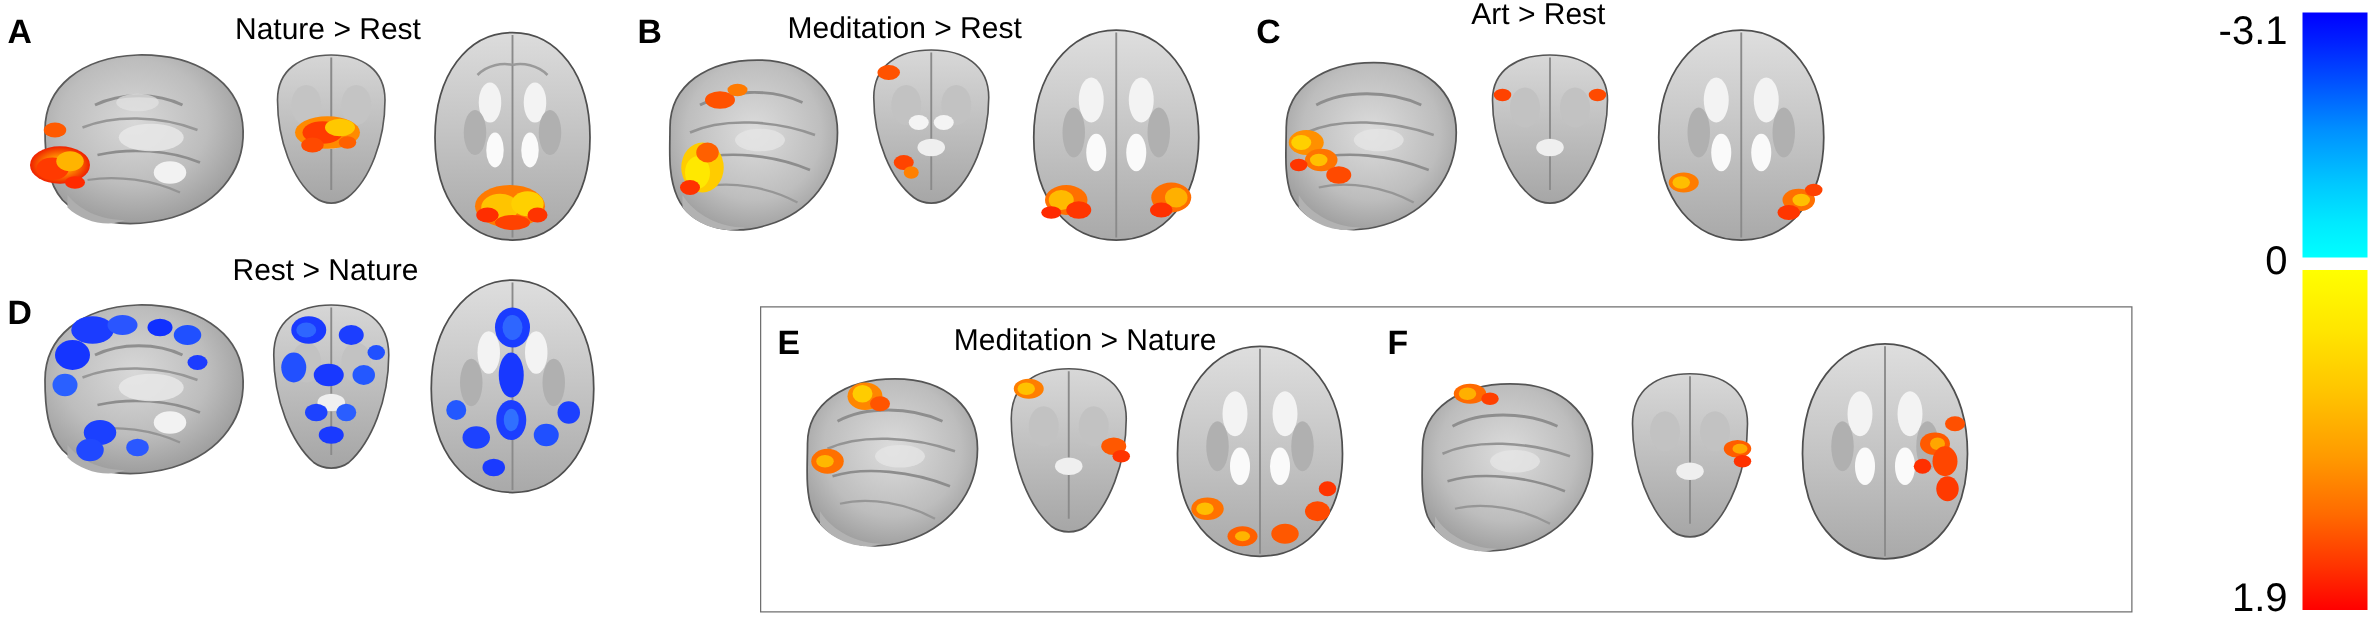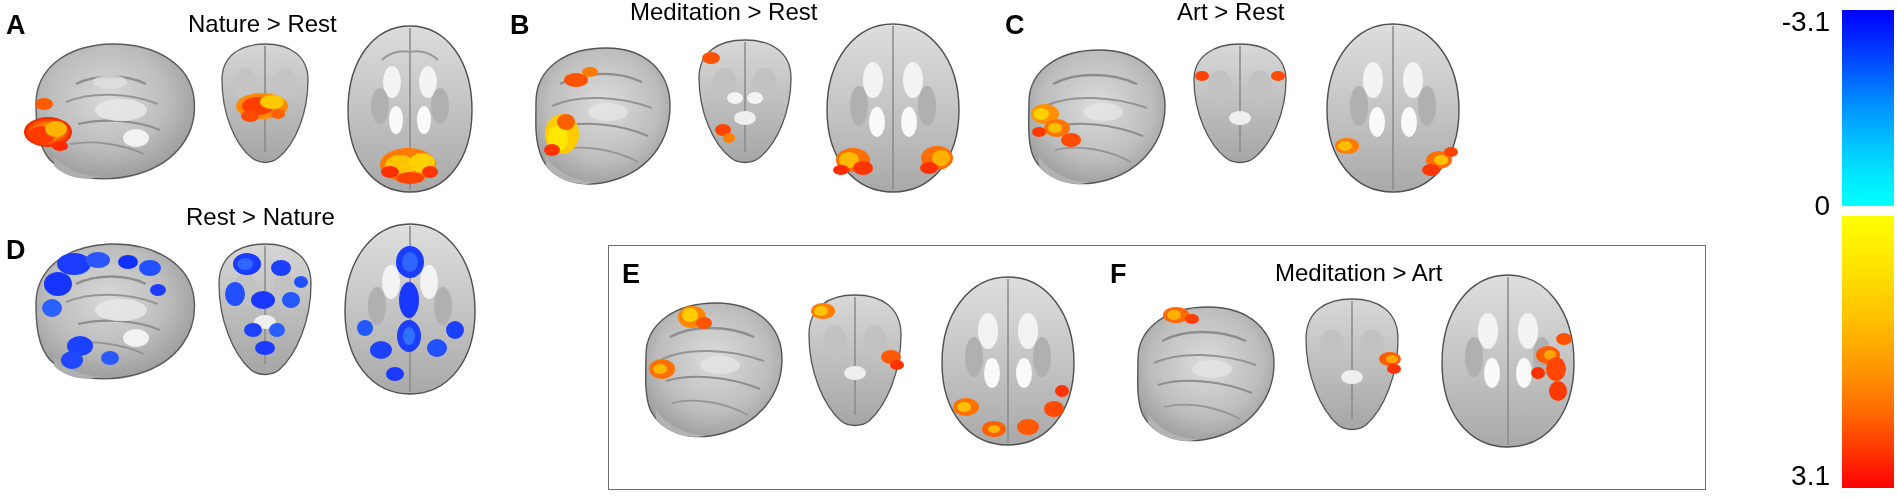--- a/index.html
+++ b/index.html
@@ -46,21 +46,21 @@
     border:0;
   }
   .cbar-neg{
     background:linear-gradient(to bottom,#0000ff 0%,#0020ff 12%,#0050ff 28%,#0090ff 48%,#00c8ff 70%,#00eaff 86%,#00ffff 100%);
   }
   .cbar-pos{
     background:linear-gradient(to bottom,#ffff00 0%,#ffe500 18%,#ffc400 36%,#ff9a00 55%,#ff6a00 72%,#ff3400 87%,#ff0000 100%);
   }
   .cbar-label{
     position:absolute;
-    font-size:28px;
+    font-size:32px;
     line-height:1;
     white-space:nowrap;
     text-align:right;
   }
 </style>
 </head>
 <body>
 
 <div class="fig">
 
@@ -150,21 +150,21 @@
           <ellipse cx="60" cy="152" rx="9" ry="6" fill="#ff2e00"></ellipse>
           <ellipse cx="100" cy="152" rx="8" ry="6" fill="#ff3400"></ellipse>
           <ellipse cx="80" cy="158" rx="14" ry="6" fill="#ff4200"></ellipse>
         </g>
       </svg>
     </div>
   </div>
 
   <div class="panel" style="left:500px;top:0px;width:495px;height:200px;">
     <div class="panel-letter" style="left:10px;top:12px;">B</div>
-    <div class="panel-title" style="left:130px;top:0;">Meditation &gt; Rest</div>
+    <div class="panel-title" style="left:130px;top:11px;">Meditation &gt; Rest</div>
 
     <div class="slice" style="left:20px;top:40px;">
       <svg width="160" height="155" viewBox="0 0 160 155">
         <defs>
           <radialGradient id="gB1" cx="50%" cy="42%" r="62%">
             <stop offset="0%" stop-color="#dcdcdc"></stop>
               <stop offset="65%" stop-color="#bebebe"></stop>
               <stop offset="100%" stop-color="#9c9c9c"></stop>
           </radialGradient>
         </defs>
@@ -411,20 +411,21 @@
           <ellipse cx="70" cy="156" rx="9" ry="7" fill="#1a3aff"></ellipse>
         </g>
       </svg>
     </div>
   </div>
 
   <div class="groupbox" style="left:608px;top:245px;width:1098px;height:245px;"></div>
 
   <div class="panel" style="left:608px;top:245px;width:500px;height:245px;">
     <div class="panel-letter" style="left:14px;top:16px;">E</div>
+    <div class="panel-title" style="left:155px;top:16px;">Meditation &gt; Nature</div>
 
     <div class="slice" style="left:22px;top:50px;">
       <svg width="160" height="150" viewBox="0 0 160 150">
         <defs>
           <radialGradient id="gE1" cx="50%" cy="42%" r="62%">
             <stop offset="0%" stop-color="#dcdcdc"></stop>
               <stop offset="65%" stop-color="#bdbdbd"></stop>
               <stop offset="100%" stop-color="#9b9b9b"></stop>
           </radialGradient>
         </defs>
@@ -492,21 +493,20 @@
           <ellipse cx="108" cy="156" rx="11" ry="8" fill="#ff5800"></ellipse>
           <ellipse cx="134" cy="138" rx="10" ry="8" fill="#ff4a00"></ellipse>
           <ellipse cx="142" cy="120" rx="7" ry="6" fill="#ff3400"></ellipse>
         </g>
       </svg>
     </div>
   </div>
 
   <div class="panel" style="left:1100px;top:245px;width:510px;height:245px;">
     <div class="panel-letter" style="left:10px;top:16px;">F</div>
-    <div class="panel-title" style="left:175px;top:16px;">Meditation &gt; Art</div>
 
     <div class="slice" style="left:22px;top:54px;">
       <svg width="160" height="150" viewBox="0 0 160 150">
         <defs>
           <radialGradient id="gF1" cx="50%" cy="42%" r="62%">
             <stop offset="0%" stop-color="#dcdcdc"></stop>
               <stop offset="65%" stop-color="#bdbdbd"></stop>
               <stop offset="100%" stop-color="#9b9b9b"></stop>
           </radialGradient>
         </defs>
@@ -578,16 +578,16 @@
   <div class="cbar-wrap" style="left:1716px;top:0px;width:181px;height:497px;">
 
     <div class="cbar-label" style="left:0px;top:8px;width:114px;">-3.1</div>
 
     <div class="cbar cbar-neg" style="left:126px;top:10px;height:196px;"></div>
 
     <div class="cbar-label" style="left:0px;top:192px;width:114px;">0</div>
 
     <div class="cbar cbar-pos" style="left:126px;top:216px;height:272px;"></div>
 
-    <div class="cbar-label" style="left:0px;top:462px;width:114px;">3.1</div>
+    <div class="cbar-label" style="left:0px;top:462px;width:114px;">1.9</div>
   </div>
 
 </div>
 
 </body></html>

